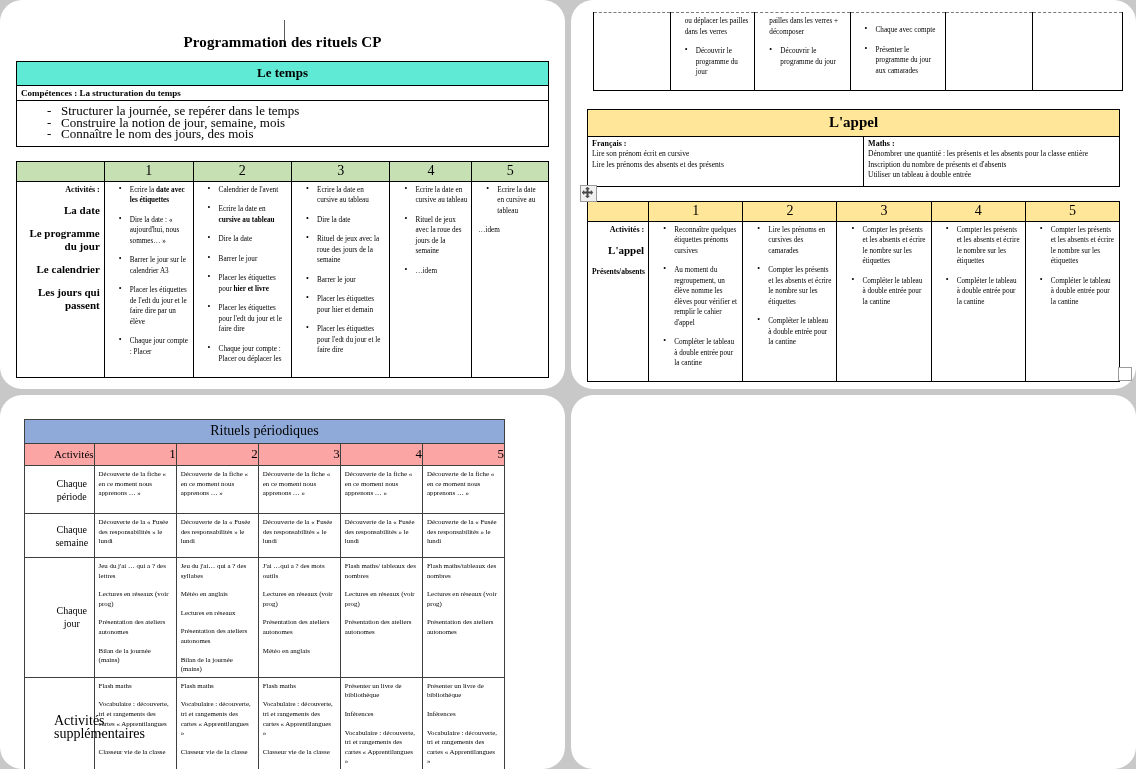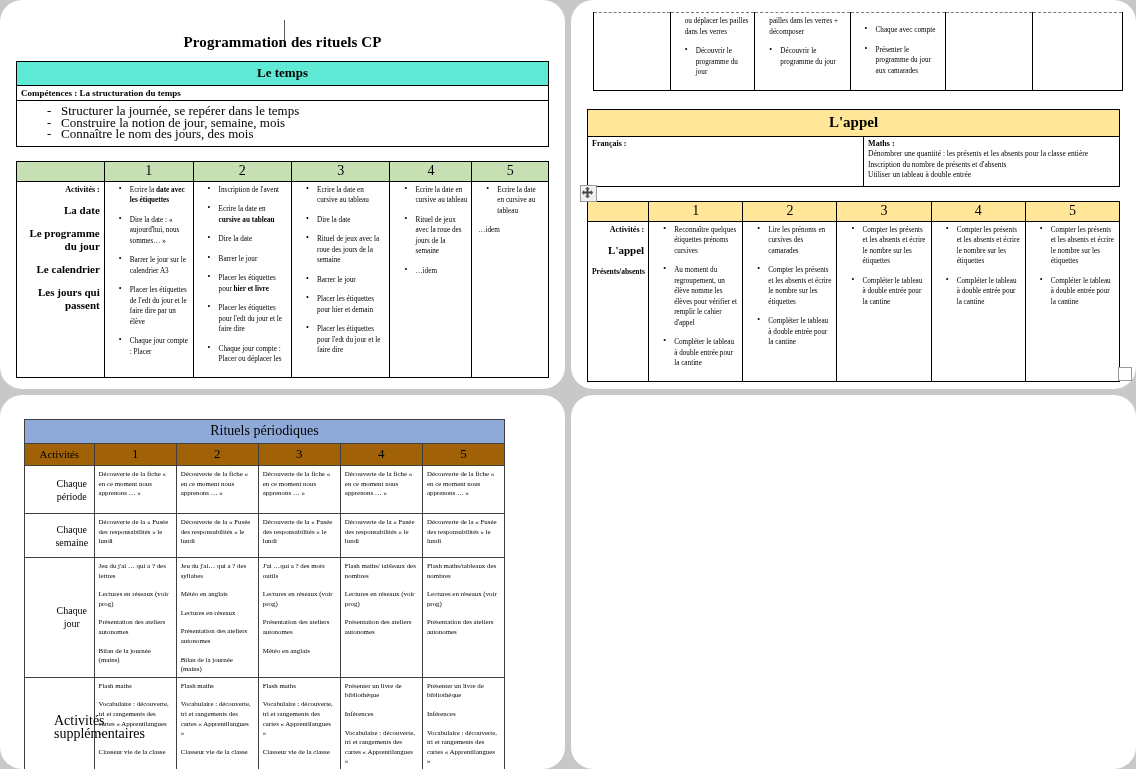--- a/index.html
+++ b/index.html
@@ -185,22 +185,22 @@
     padding: 3px 4px;
     box-sizing: border-box;
   }
   table.rit td.title-cell {
     background: #8faad9;
     text-align: center;
     font-size: 14px;
     padding: 3px 0 4px 0;
   }
   table.rit td.head {
-    background: #a16207;
-    text-align: center;
+    background: #fca5a5;
+    text-align: right;
     vertical-align: middle;
     padding: 2px 0 3px 0;
   }
   table.rit td.head.num { font-size: 13px; }
   table.rit td.head.act { font-size: 11px; }
   table.rit td.rowlabel {
     text-align: center;
     vertical-align: middle;
     font-size: 10px;
     line-height: 13px;
@@ -311,21 +311,21 @@
                 <li>Ecrire la <b>date avec les étiquettes</b></li>
                 <li>Dire la date : « aujourd'hui, nous sommes… »</li>
                 <li>Barrer le jour sur le calendrier A3</li>
                 <li>Placer les étiquettes de l'edt du jour et le faire dire par un élève</li>
                 <li>Chaque jour compte :  Placer</li>
               </ul>
               <div id="temps-extra-0"></div>
             </td>
           <td>
               <ul class="bul" id="temps-col-1">
-                <li>Inscription de l'avent</li>
+                <li>Calendrier de l'avent</li>
                 <li>Ecrire la date en <b>cursive au tableau</b></li>
                 <li>Dire la date</li>
                 <li>Barrer le jour</li>
                 <li>Placer les étiquettes pour <b>hier et livre</b></li>
                 <li>Placer les étiquettes pour l'edt du jour et le faire dire</li>
                 <li>Chaque jour compte : Placer ou déplacer les</li>
               </ul>
               <div id="temps-extra-1"></div>
             </td>
           <td>
@@ -394,20 +394,24 @@
             <td></td>
           </tr>
     </tbody>
       </table>
 
     <div class="banner-box" style="margin-top:18px;">
       <div class="banner yellow">L'appel</div>
       <div class="comp-two">
         <div>
           <b>Français :</b>
+          <div id="appel-fr-list">
+              <div>Lire son prénom écrit en cursive</div>
+              <div>Lire les prénoms des absents et des présents</div>
+            </div>
         </div>
         <div>
           <b>Maths :</b>
           <div id="appel-ma-list">
               <div>Dénombrer une quantité :  les présents et les absents pour la classe entière</div>
               <div>Inscription du nombre de présents et d'absents</div>
               <div>Utiliser un tableau à double entrée</div>
             </div>
         </div>
       </div>

